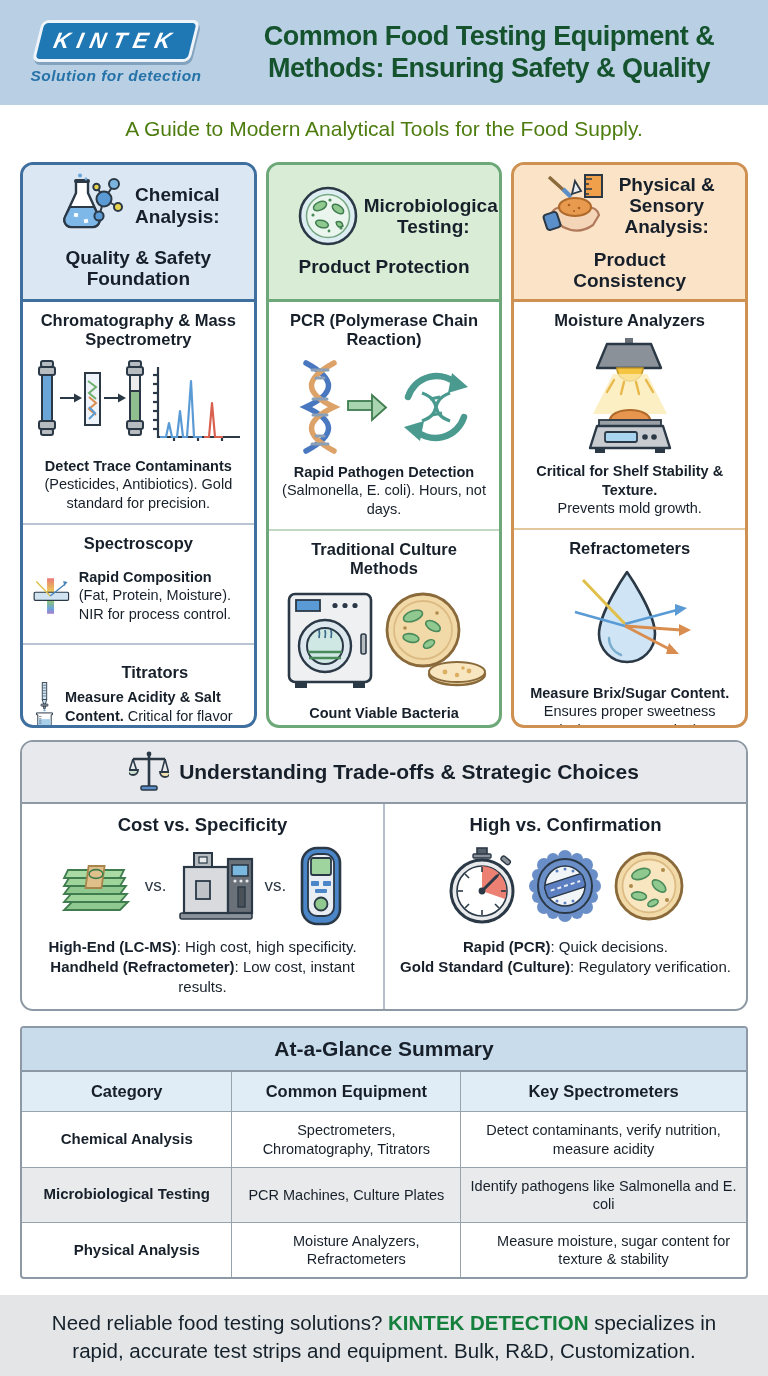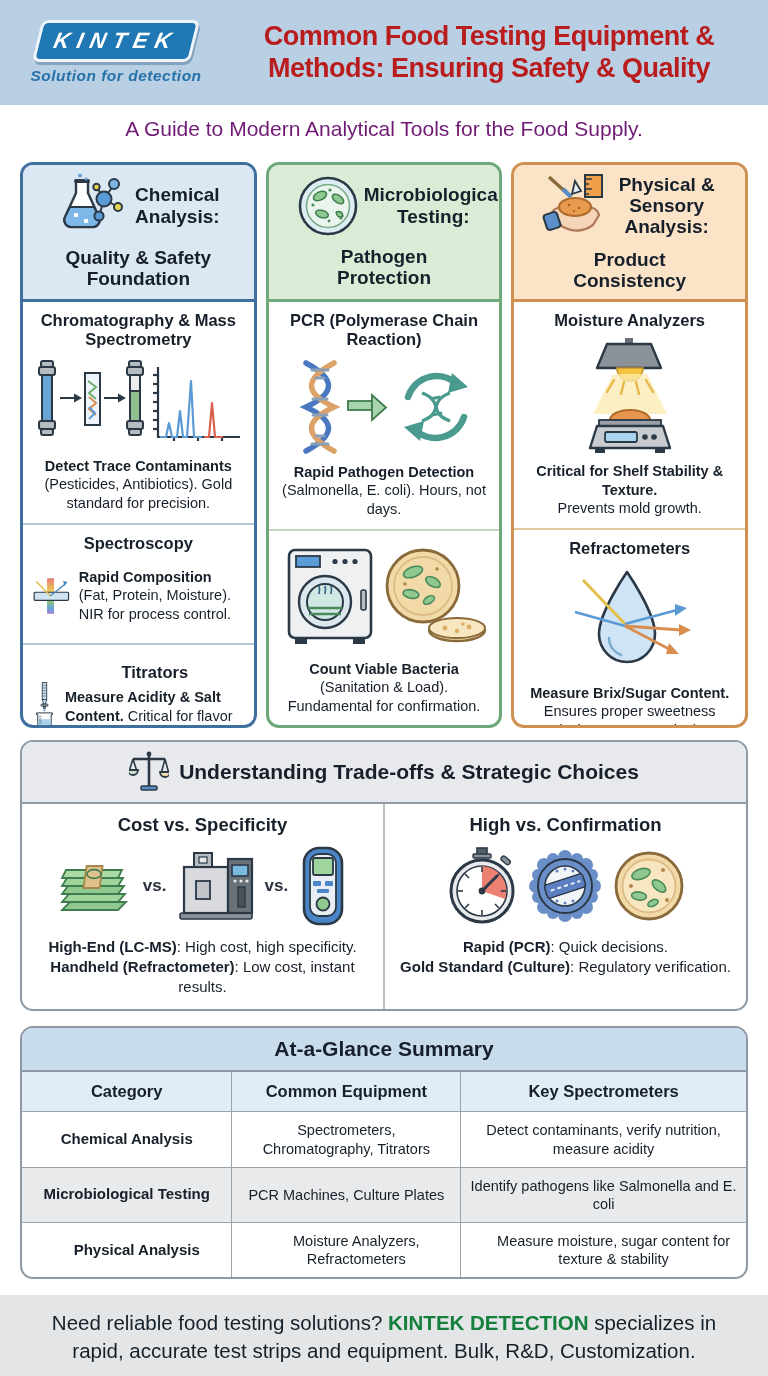--- a/index.html
+++ b/index.html
@@ -11,22 +11,22 @@
   }
   
   .top { background:#b9cfe4; height:105px; display:flex; align-items:center; padding:0 16px; gap:10px; }
   .logo-wrap { width:200px; flex:0 0 auto; text-align:center; }
   .logo-badge {
     display:inline-block; background:#1f77b4; border:3px solid #eef4f9; border-radius:7px;
     transform:skewX(-14deg); padding:5px 14px; box-shadow:2px 3px 0 rgba(30,80,120,.35);
   }
   .logo-badge span { display:inline-block; transform:skewX(2deg); color:#fff; font-weight:700; font-style:italic; font-size:22px; letter-spacing:7px; }
   .logo-tagline { color:#2572a8; font-style:italic; font-weight:700; font-size:15.5px; margin-top:5px; letter-spacing:.5px; }
-  .main-title { flex:1; text-align:center; font-weight:700; font-size:27px; line-height:1.18; letter-spacing:-.5px; color:#b91c1c; }
-  .subtitle-band { height:47px; display:flex; align-items:center; justify-content:center; font-size:21px; color:#701a75; background:#fff; }
+  .main-title { flex:1; text-align:center; font-weight:700; font-size:27px; line-height:1.18; letter-spacing:-.5px; color:#14532d; }
+  .subtitle-band { height:47px; display:flex; align-items:center; justify-content:center; font-size:21px; color:#4d7c0f; background:#fff; }
   
   .cols { display:flex; gap:9px; padding:10px 20px 12px; }
   .card { flex:1; border:3px solid var(--ac); border-radius:13px; background:#fff; overflow:hidden; height:566px; display:flex; flex-direction:column; }
   .card-head { background:var(--hbg); border-bottom:3px solid var(--ac); padding:10px 23px 12px; min-height:137px; display:flex; flex-direction:column; justify-content:center; }
   .card-head-top { display:flex; align-items:center; gap:4px; padding:0 4px; }
   .card-head-top svg { flex:0 0 auto; }
   .card-title { font-weight:700; font-size:19px; text-align:center; flex:1; line-height:1.12; }
   .card-sub { font-weight:700; font-size:19px; text-align:center; margin-top:9px; line-height:1.1; }
   .card-body { flex:1; display:flex; flex-direction:column; }
   .sec { padding:9px 9px 10px; text-align:center; }
@@ -39,24 +39,24 @@
   .side .cap { text-align:left; }
   .grow { flex:1; display:flex; flex-direction:column; justify-content:center; }
   
   .trade { margin:0 20px; border:2px solid #8d99a5; border-radius:13px; overflow:hidden; background:#fff; }
   .trade-head { background:#e7e9ec; border-bottom:2px solid #8d99a5; display:flex; align-items:center; justify-content:center; gap:10px; padding:8px 8px; font-size:21px; font-weight:700; }
   .trade-body { display:flex; }
   .trade-half { flex:1; padding:10px 6px 13px; text-align:center; }
   .trade-half + .trade-half { border-left:2px solid #b4bfc9; }
   .t-title { font-weight:700; font-size:18.5px; margin:0 0 6px; }
   .t-icons { display:flex; align-items:center; justify-content:center; gap:9px; height:88px; margin-bottom:7px; }
-  .vs { font-weight:700; font-size:17px; color:#2a3440; }
+  .vs { font-weight:400; font-size:17px; color:#2a3440; }
   .t-cap { font-size:15px; line-height:1.32; margin:0; }
   
-  .summary { margin:15px 20px 0; border:2px solid #8d99a5; border-radius:13px; overflow:hidden; background:#fff; }
+  .summary { margin:15px 20px 0; border:2px solid #8d99a5; border-radius:4px; overflow:hidden; background:#fff; }
   .sum-title { background:#c9dcec; text-align:center; font-weight:700; font-size:21px; padding:9px 4px; border-bottom:2px solid #8d99a5; }
   table.sum { width:100%; border-collapse:collapse; }
   table.sum th { background:#e0ecf6; font-size:16.5px; font-weight:700; padding:10px 6px; border:1.5px solid #97a3ad; text-align:center; }
   table.sum td { font-size:14.5px; padding:9px 8px; border:1.5px solid #97a3ad; text-align:center; line-height:1.25; }
   table.sum td.catcell { font-weight:700; font-size:15px; }
   table.sum tr.alt { background:#e8eaec; }
   table.sum th:first-child, table.sum td:first-child { border-left:none; width:29%; }
   table.sum th:last-child, table.sum td:last-child { border-right:none; }
   table.sum th { border-top:none; }
   table.sum tr:last-child td { border-bottom:none;padding-left:28px; }
@@ -229,21 +229,21 @@
             <ellipse cx="26" cy="40" rx="6.5" ry="3.6" transform="rotate(15 26 40)"></ellipse>
             <path d="M40 38 q6 -2 7 4 q-6 3 -7 -4"></path>
           </g>
           <circle cx="34" cy="16" r="1.6" fill="#4a8a5a"></circle>
             <circle cx="17" cy="31" r="1.6" fill="#4a8a5a"></circle>
           <circle cx="45" cy="44" r="1.6" fill="#4a8a5a"></circle>
             <circle cx="33" cy="47" r="1.4" fill="#4a8a5a"></circle>
         </svg>
         <div class="card-title">Microbiological Testing:</div>
       </div>
-      <div class="card-sub">Pathogen Protection</div>
+      <div class="card-sub">Product Protection</div>
     </div>
     <div class="card-body">
       <div class="sec grow">
         <p class="sec-title">PCR (Polymerase Chain Reaction)</p>
         <div class="art">
           <svg width="204" height="100" viewBox="0 0 204 100">
             <g fill="none" stroke-linecap="round">
               <path d="M24 6 C54 22 54 36 24 50 C54 64 54 78 24 94" stroke="#4a78c0" stroke-width="5.5"></path>
               <path d="M52 6 C22 22 22 36 52 50 C22 64 22 78 52 94" stroke="#dca268" stroke-width="5.5"></path>
               <g stroke="#8aa0b8" stroke-width="3">
@@ -267,20 +267,21 @@
               <path d="M140 36 C162 44 146 56 168 64"></path>
               <path d="M168 36 C146 44 162 56 140 64"></path>
               <line x1="148" y1="42" x2="158" y2="40"></line>
                 <line x1="150" y1="58" x2="160" y2="56"></line>
             </g>
           </svg>
         </div>
         <p class="cap stack"><strong>Rapid Pathogen Detection</strong><span>(Salmonella, E. coli). Hours, not days.</span></p>
       </div>
       <div class="sec grow">
+        <p class="sec-title">Traditional Culture Methods</p>
         <div class="art">
           <svg width="206" height="112" viewBox="0 0 206 112">
             <rect x="8" y="8" width="82" height="88" rx="6" fill="#eef0f2" stroke="#2b3947" stroke-width="2.6"></rect>
             <rect x="15" y="14" width="24" height="11" fill="#5b9bd5" stroke="#2b3947" stroke-width="1.8"></rect>
             <circle cx="54" cy="19.5" r="2.6" fill="#2b3947"></circle>
               <circle cx="64" cy="19.5" r="2.6" fill="#2b3947"></circle>
               <circle cx="74" cy="19.5" r="2.6" fill="#2b3947"></circle>
             <circle cx="44" cy="60" r="26" fill="#dce8ee" stroke="#2b3947" stroke-width="2.4"></circle>
             <circle cx="44" cy="60" r="18" fill="#cfe8e4" stroke="#2b3947" stroke-width="2"></circle>
             <path d="M27 66 h34 M28 72 h32" stroke="#4a8a5a" stroke-width="2.4"></path>

